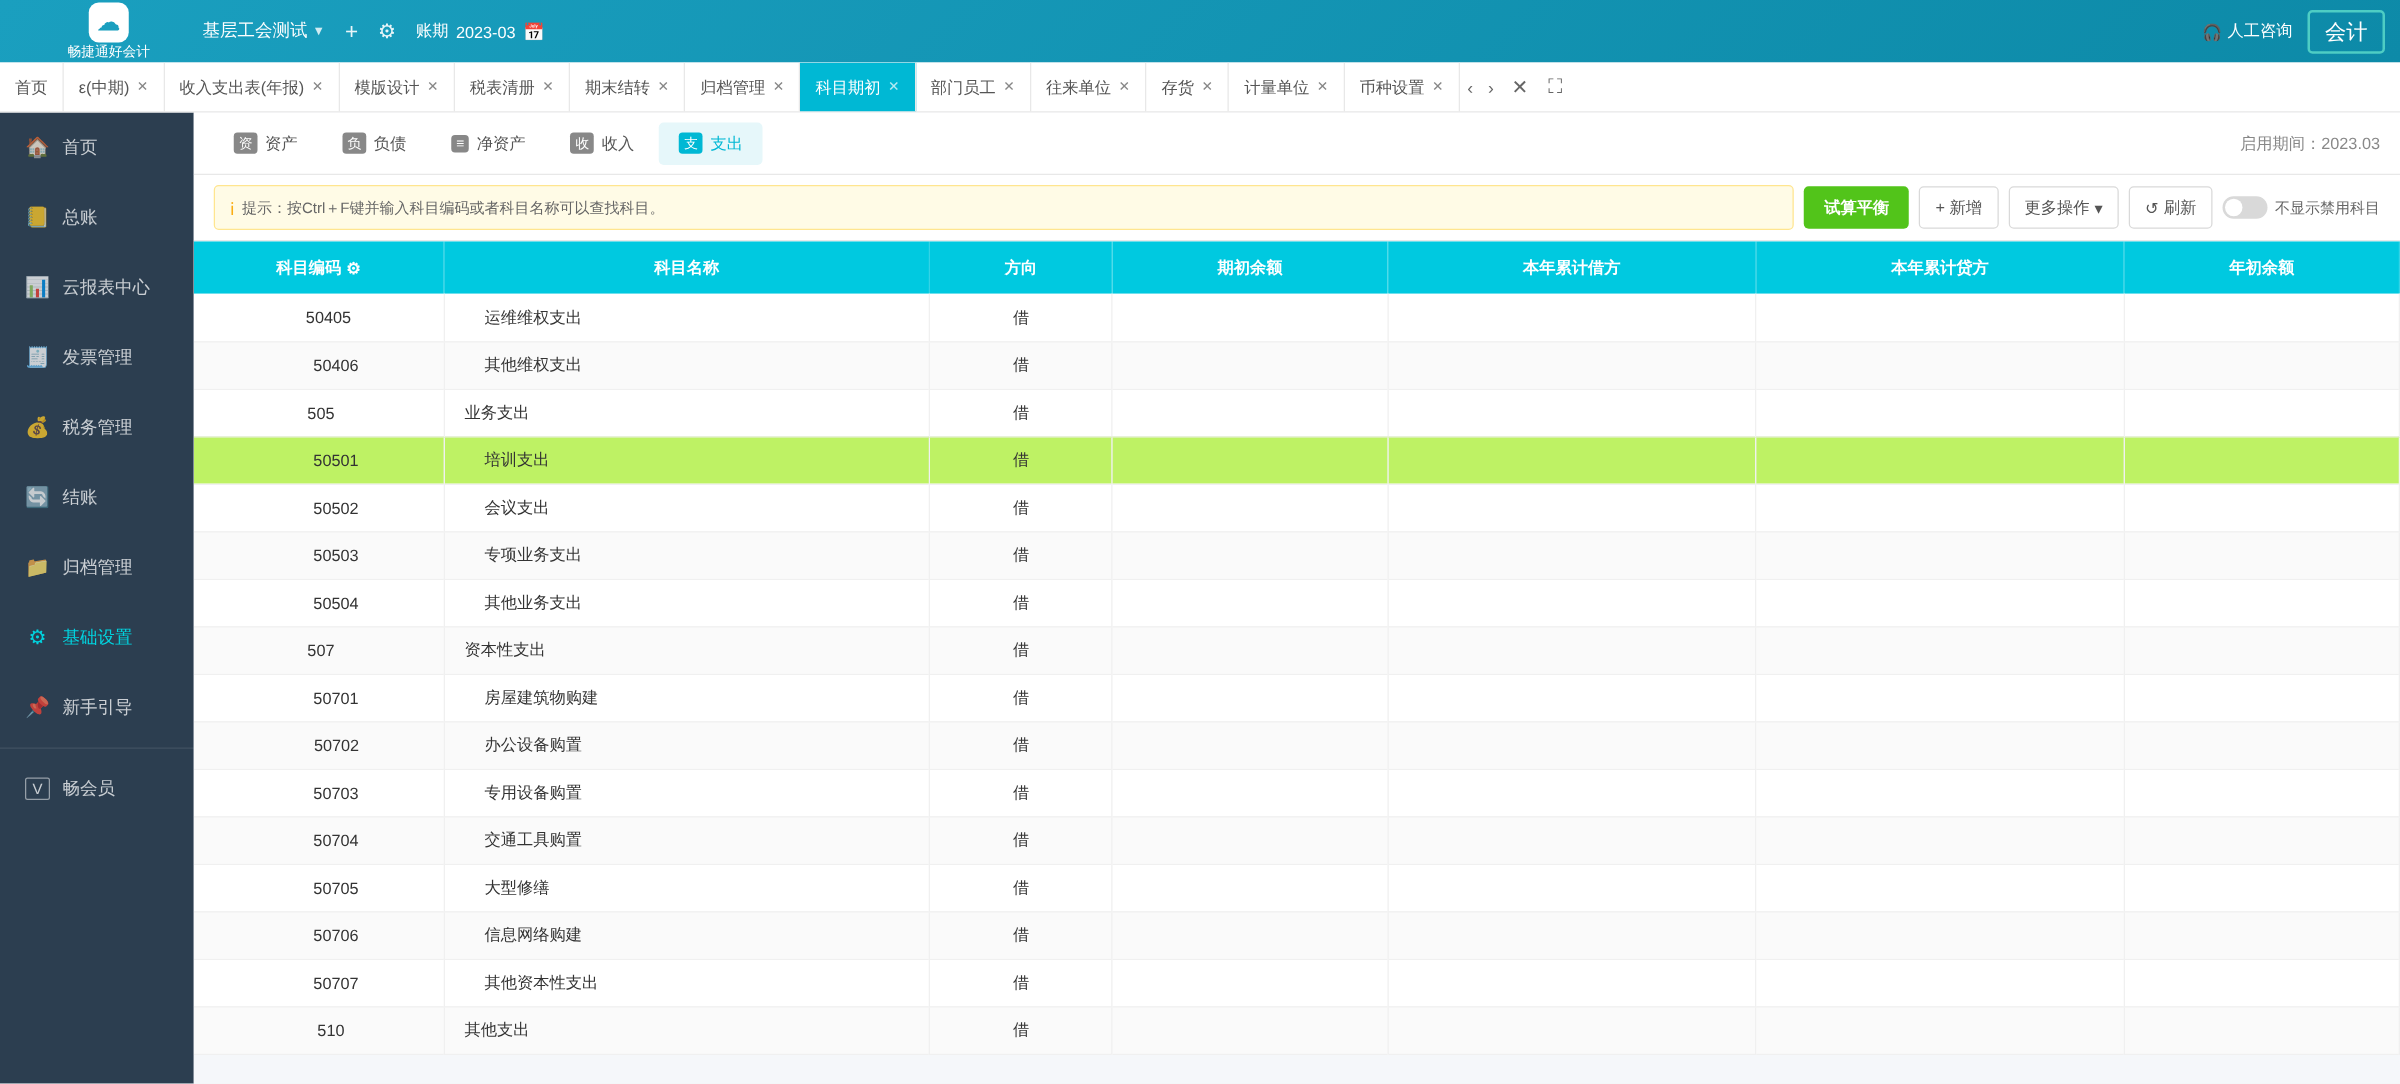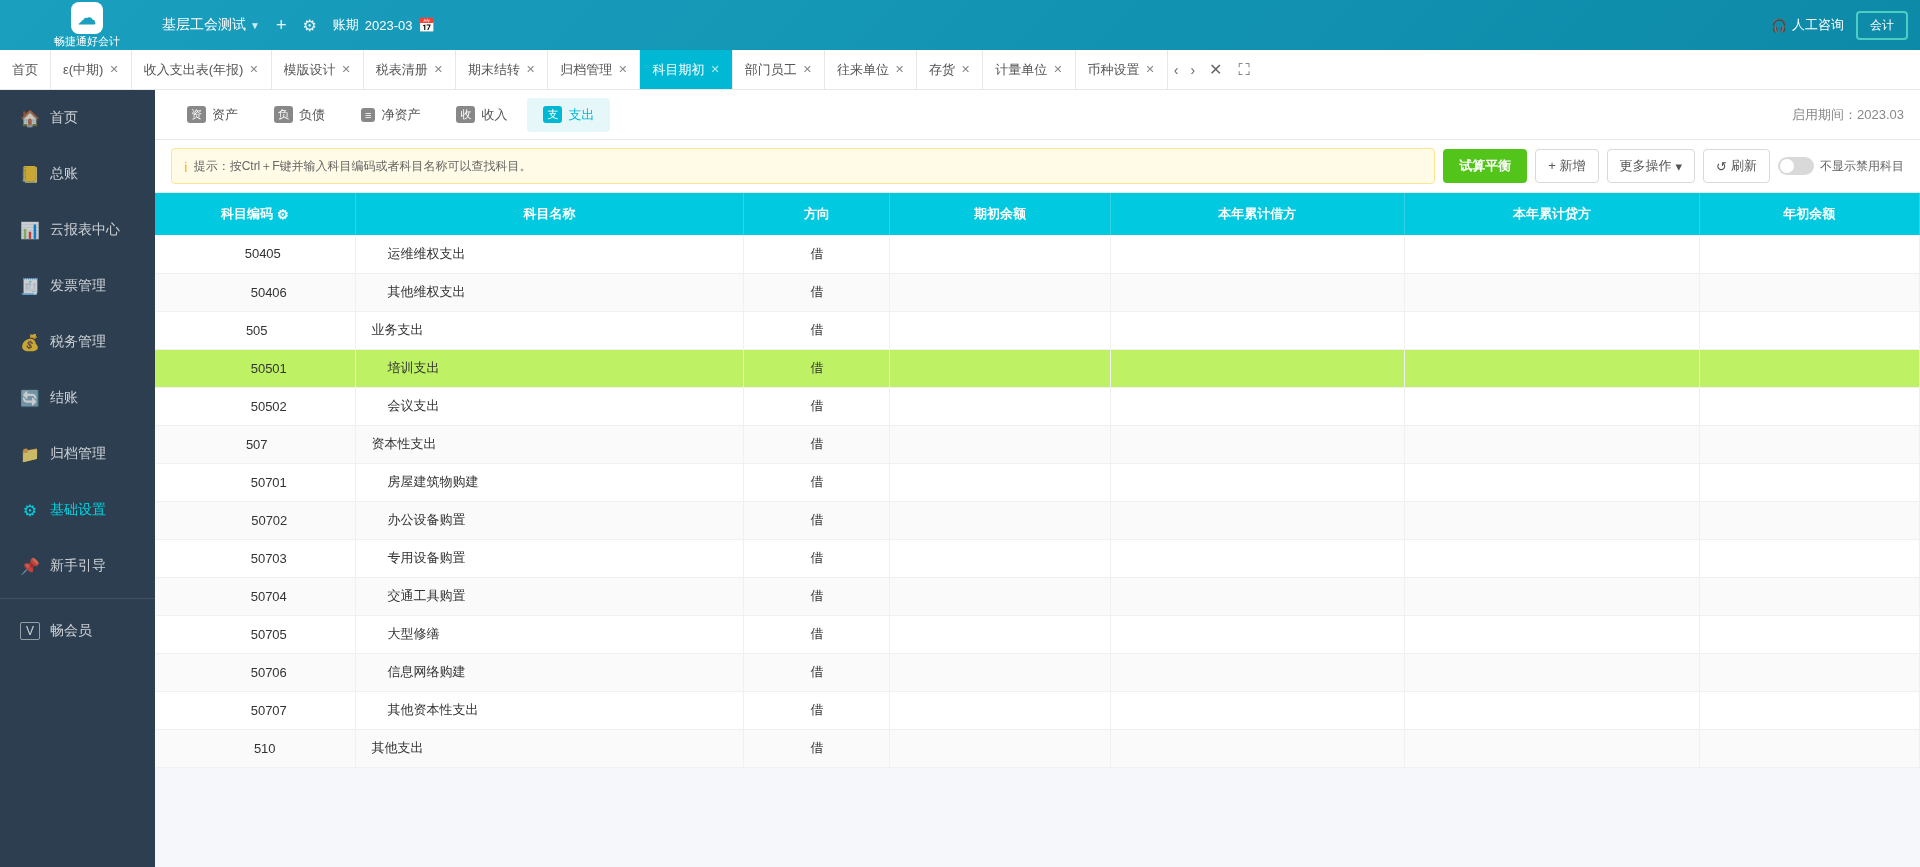--- a/index.html
+++ b/index.html
@@ -80,21 +80,21 @@
       background: none;
       border: none;
     }
     .account-btn {
       border: 2px solid #4ecdc4;
       color: #fff;
       background: none;
       padding: 4px 12px;
       border-radius: 4px;
       cursor: pointer;
-      font-size: 12px;
+      font-size: 17px;
       font-family: Liberation Serif, serif;
     }
 
     
     .tab-bar {
       height: 40px;
       background: #fff;
       display: flex;
       align-items: center;
       border-bottom: 1px solid #e8e8e8;
@@ -624,20 +624,38 @@
   </tr>
             <tr class="row-child" style="background: rgb(255, 255, 255);">
     <td style="padding-left:40px;">50502</td>
     <td style="text-align:left; padding-left:32px;">会议支出</td>
     <td>借</td>
     <td></td>
     <td></td>
     <td></td>
     <td></td>
   </tr>
+            <tr class="row-child" style="background: rgb(250, 250, 250);">
+    <td style="padding-left:40px;">50503</td>
+    <td style="text-align:left; padding-left:32px;">专项业务支出</td>
+    <td>借</td>
+    <td></td>
+    <td></td>
+    <td></td>
+    <td></td>
+  </tr>
+            <tr class="row-child" style="background: rgb(255, 255, 255);">
+    <td style="padding-left:40px;">50504</td>
+    <td style="text-align:left; padding-left:32px;">其他业务支出</td>
+    <td>借</td>
+    <td></td>
+    <td></td>
+    <td></td>
+    <td></td>
+  </tr>
             <tr class="row-parent" style="background: rgb(250, 250, 250);">
     <td style="padding-left:16px;">507</td>
     <td style="text-align:left; padding-left:16px;">资本性支出</td>
     <td>借</td>
     <td></td>
     <td></td>
     <td></td>
     <td></td>
   </tr>
             <tr class="row-child" style="background: rgb(255, 255, 255);">

